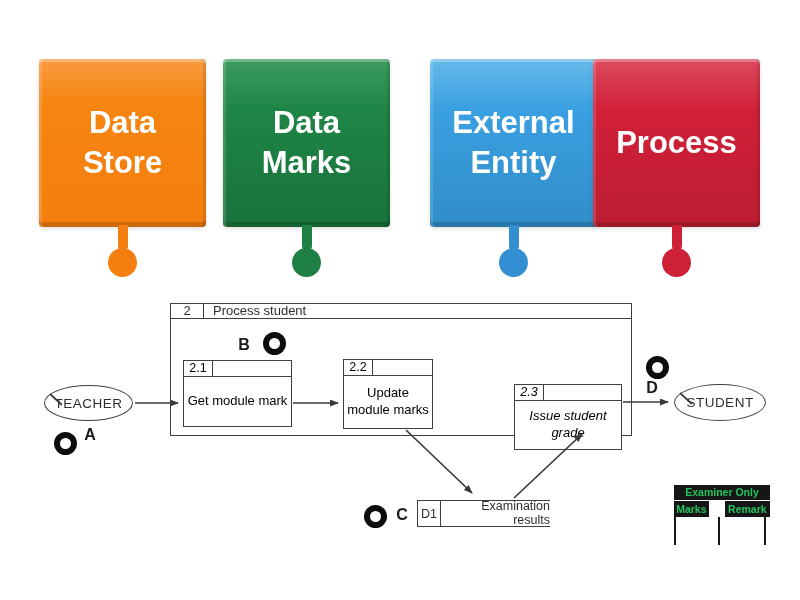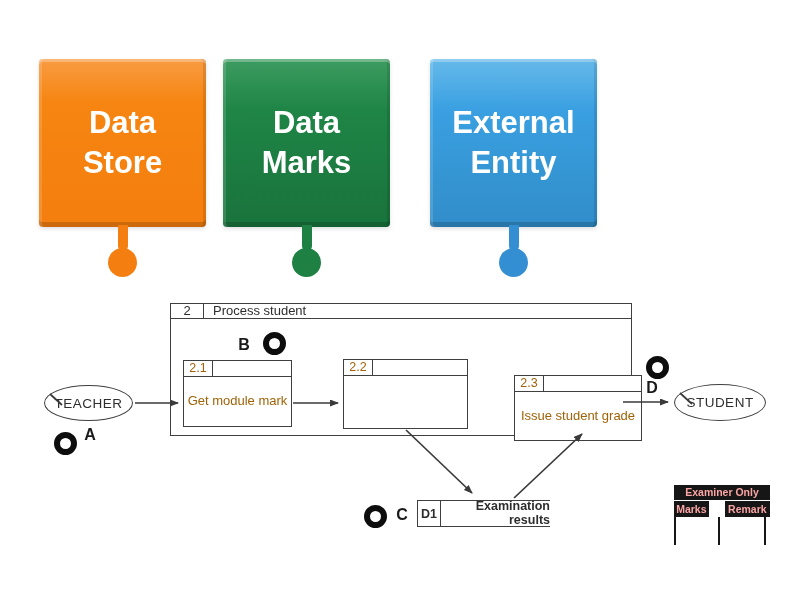--- a/index.html
+++ b/index.html
@@ -43,52 +43,52 @@
   .ellipse-student{left:674px;top:384px;width:92px;height:37px;}
 
   .bigbox{position:absolute;left:170px;top:303px;width:462px;height:133px;
           border:1.8px solid #3f3f3f;background:transparent;}
   .bigbox-header{display:flex;height:15px;border-bottom:1.6px solid #3f3f3f;
                  font-size:13px;color:#2e2e2e;line-height:14px;}
   .bigbox-num{width:33px;border-right:1.6px solid #3f3f3f;text-align:center;}
   .bigbox-title{padding-left:9px;}
 
   .pbox{position:absolute;border:1.7px solid #3f3f3f;background:#fff;
-        font-size:13px;color:#a16207;}
+        font-size:13px;color:#000000;}
   .pbox-header{display:flex;height:16px;border-bottom:1.6px solid #3f3f3f;
                line-height:15px;}
   .pbox-num{width:29px;border-right:1.6px solid #3f3f3f;text-align:center;
             font-size:12.5px;}
   .pbox-body{display:flex;align-items:center;justify-content:center;
              text-align:center;line-height:1.3;padding:0 2px;}
   .pbox21{left:183px;top:360px;width:109px;height:67px;}
   .pbox21 .pbox-body{height:49px;}
-  .pbox22{left:343px;top:359px;width:125px;height:70px;}
+  .pbox22{left:343px;top:359px;width:90px;height:70px;}
   .pbox22 .pbox-body{height:52px;}
-  .pbox23{left:514px;top:375px;width:128px;height:66px;}
+  .pbox23{left:514px;top:384px;width:108px;height:66px;font-style:italic;}
   .pbox23 .pbox-body{height:48px;}
 
   .dstore{position:absolute;left:417px;top:500px;width:133px;height:27px;
           border-top:1.7px solid #3f3f3f;border-bottom:1.7px solid #3f3f3f;
           border-left:1.7px solid #3f3f3f;display:flex;background:#fff;
-          font-size:12.5px;color:#2e2e2e;font-weight:bold;}
+          font-size:12.5px;color:#2e2e2e;}
   .dstore-id{width:23px;border-right:1.6px solid #3f3f3f;display:flex;
              align-items:center;justify-content:center;}
   .dstore-name{flex:1;display:flex;align-items:center;justify-content:center;
                text-align:right;line-height:1.05;}
 
   
   .spot{position:absolute;width:11px;height:11px;border:6px solid #0d0d0d;
         border-radius:50%;background:#ffffff;cursor:pointer;}
   .spot-letter{position:absolute;transform:translate(-50%,-50%);
                font-weight:700;font-size:16px;color:#1a1a1a;}
 
   
   .examiner{position:absolute;left:674px;top:485px;width:96px;font-weight:700;
-            color:#fca5a5;}
+            color:#22c55e;}
   .ex-title{height:15px;background:#161616;font-size:10.5px;line-height:15px;
             text-align:center;margin-bottom:1px;}
   .ex-cols{display:flex;gap:16px;}
   .ex-col{height:16px;background:#161616;font-size:10.5px;line-height:16px;
           text-align:center;}
   .ex-col-1{width:46px;}
   .ex-col-2{width:60px;}
   .ex-body{display:flex;height:28px;}
   .ex-cell-1{width:46px;border-left:2px solid #161616;
              border-right:2px solid #161616;}
@@ -113,20 +113,26 @@
     <span class="pin-shadow"></span>
     <span class="pin-stem"></span>
     <span class="pin-dot"></span>
   </div>
   <div class="card card-blue" style="left:430px">
     <span class="card-text">External Entity</span>
     <span class="pin-shadow"></span>
     <span class="pin-stem"></span>
     <span class="pin-dot"></span>
   </div>
+  <div class="card card-red" style="left:593px">
+    <span class="card-text">Process</span>
+    <span class="pin-shadow"></span>
+    <span class="pin-stem"></span>
+    <span class="pin-dot"></span>
+  </div>
 
   <div class="dfd">
 
     <div class="ellipse ellipse-teacher">TEACHER</div>
     <div class="ellipse ellipse-student">STUDENT</div>
 
     <div class="bigbox">
       <div class="bigbox-header">
         <div class="bigbox-num">2</div>
         <div class="bigbox-title">Process student</div>
@@ -137,20 +143,21 @@
       <div class="pbox-header">
         <div class="pbox-num">2.1</div>
       </div>
       <div class="pbox-body">Get module mark</div>
     </div>
 
     <div class="pbox pbox22">
       <div class="pbox-header">
         <div class="pbox-num">2.2</div>
       </div>
+      <div class="pbox-body">Update module marks</div>
     </div>
 
     <div class="pbox pbox23">
       <div class="pbox-header">
         <div class="pbox-num">2.3</div>
       </div>
       <div class="pbox-body">Issue student grade</div>
     </div>
 
     <div class="dstore">

